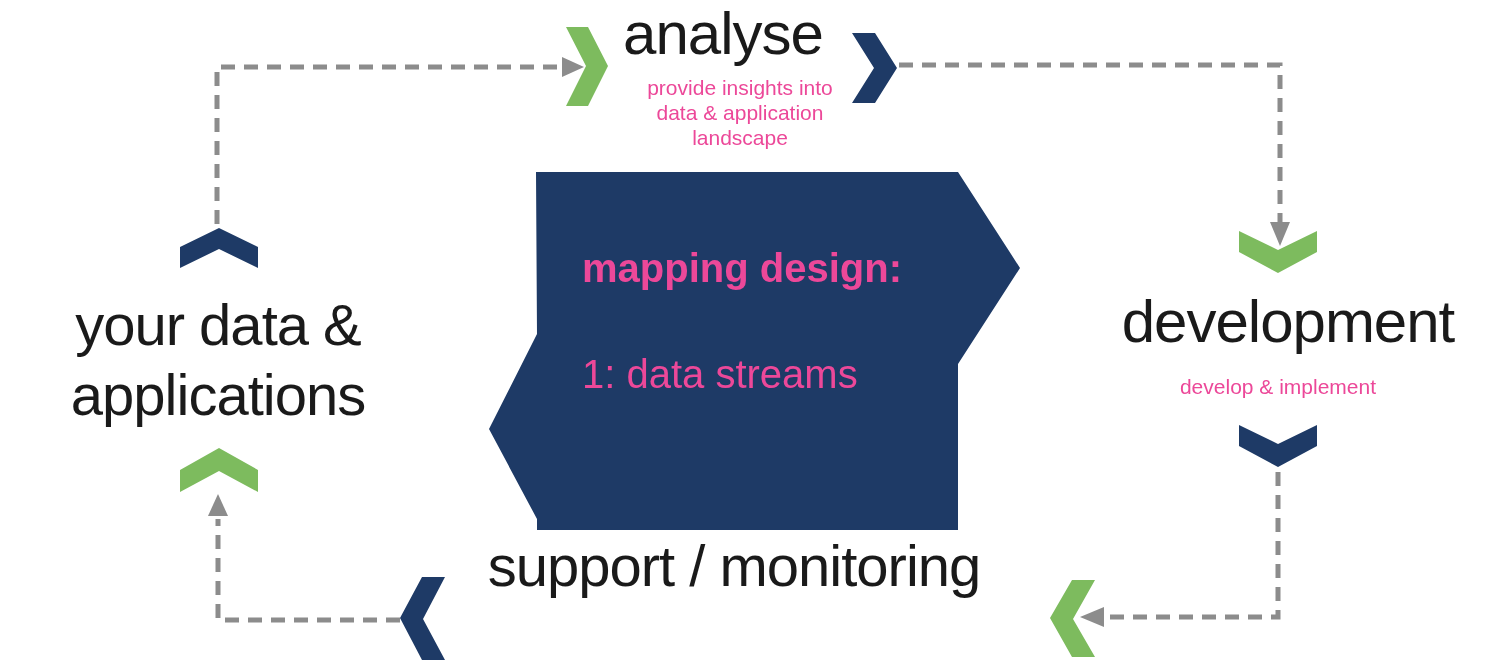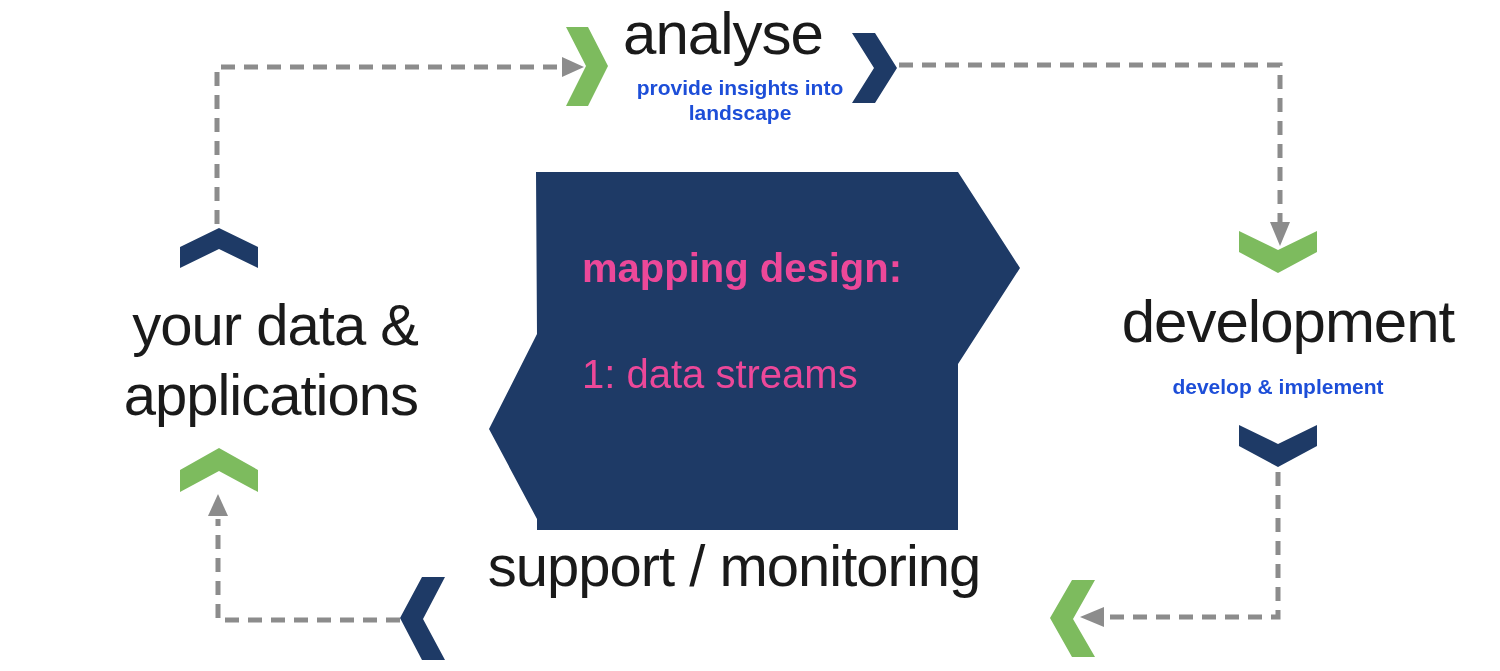--- a/index.html
+++ b/index.html
@@ -6,21 +6,21 @@
   .canvas{
     position:relative;width:1500px;height:671px;background:#ffffff;
     font-family:"Liberation Sans",sans-serif;overflow:hidden;
   }
   .layer{position:absolute;left:0;top:0;}
   .dash{fill:none;stroke:#8c8c8c;stroke-width:5;stroke-dasharray:14 9;}
   .txt{position:absolute;text-align:center;color:#1a1a1a;white-space:nowrap;}
   .stage-title{font-size:60px;line-height:64px;letter-spacing:-1px;}
   .stage-title.sm{font-size:58px;}
   .two-line{font-size:58px;line-height:70px;letter-spacing:-1px;}
-  .subtitle{font-size:21px;line-height:25px;font-weight:700;color:#1d4ed8;}
+  .subtitle{font-size:21px;line-height:25px;font-weight:400;color:#ec4899;}
   .subtitle.bottom{font-size:22px;line-height:26px;}
   .center-text{position:absolute;color:#ec4899;text-align:left;}
   .center-title{font-size:40px;line-height:44px;font-weight:bold;}
   .center-items{font-size:40px;line-height:54px;}
 </style>
 </head>
 <body>
 
 <div class="canvas">
 
@@ -54,28 +54,29 @@
 
     <polygon points="1239,231 1239,252 1278,273 1317,252 1317,231 1278,250" fill="#7dbb5e"></polygon>
     <polygon points="1239,425 1239,446 1278,467 1317,446 1317,425 1278,444" fill="#1e3a66"></polygon>
 
     <polygon points="445,577 422,577 400,618 422,660 445,660 423,619" fill="#1e3a66"></polygon>
     <polygon points="1095,580 1072,580 1050,618 1072,657 1095,657 1073,619" fill="#7dbb5e"></polygon>
 
     <polygon points="536,172 958,172 1020,268 958,364 958,530 537,530 537,519 489,429 537,334" fill="#1e3a66"></polygon>
   </svg>
 
-  <div class="txt two-line" style="left:18px;top:290px;width:400px;text-align:right;">
+  <div class="txt two-line" style="left:18px;top:290px;width:400px;">
     <div>your data &amp;</div>
     <div>applications</div>
   </div>
 
   <div class="txt stage-title" style="left:523px;top:2px;width:400px;">analyse</div>
   <div class="txt subtitle" style="left:590px;top:75px;width:300px;">
     <div>provide insights into</div>
+    <div>data &amp; application</div>
     <div>landscape</div>
   </div>
 
   <div class="txt stage-title" style="left:1068px;top:290px;width:440px;">development</div>
   <div class="txt subtitle" style="left:1078px;top:354px;width:400px;margin-top:20px;">
     <div>develop &amp; implement</div>
   </div>
 
   <div class="txt stage-title sm" style="left:414px;top:534px;width:640px;">support / monitoring</div>
 

